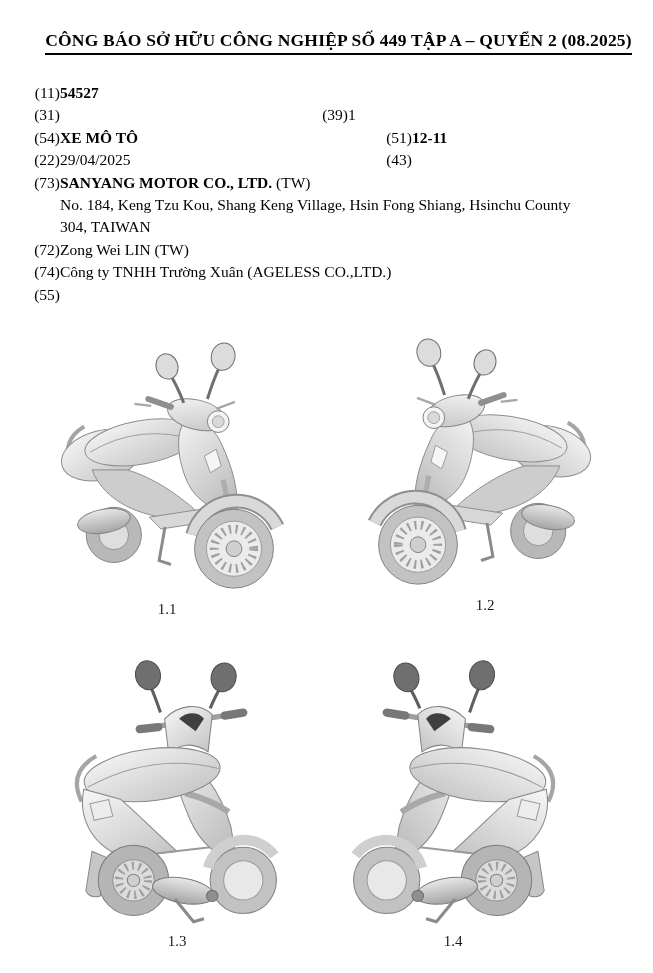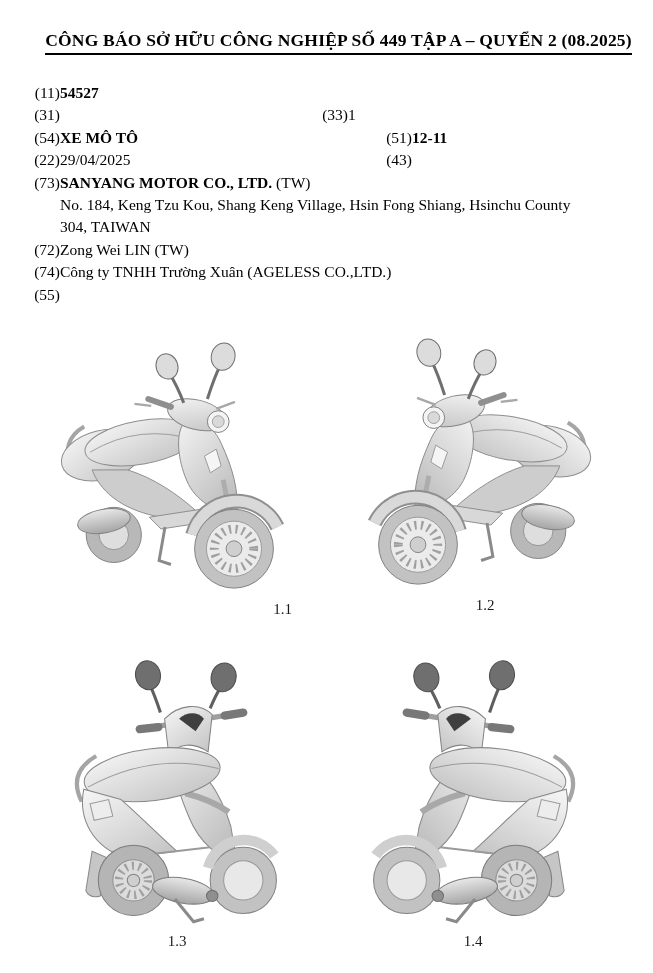--- a/index.html
+++ b/index.html
@@ -17,24 +17,24 @@
   }
   .fields{
     position:absolute;top:82px;left:8px;width:637px;font-size:15.5px;
   }
   .frow{display:grid;grid-template-columns:52px 288px 64px auto;line-height:22.4px;}
   .frow73{display:grid;grid-template-columns:52px auto;line-height:22.4px;}
   .code{white-space:nowrap;text-align:right;}
   .b{font-weight:bold;}
   .fig{position:absolute;text-align:center;}
   .fig .flabel{font-size:15px;line-height:18px;margin-top:4px;color:#1a1a1a;}
-  #fig1{left:42px;top:330px;width:250px;text-align:right;}
+  #fig1{left:42px;top:330px;width:250px;}
   #fig2{left:360px;top:326px;width:250px;}
   #fig3{left:52px;top:638px;width:250px;}
-  #fig4{left:348px;top:638px;width:250px;}
+  #fig4{left:328px;top:638px;width:250px;}
   .fig svg{display:block;margin:0 auto;}
   .defs-hidden{position:absolute;width:0;height:0;overflow:hidden;}
 </style>
 </head>
 <body>
 
 <svg class="defs-hidden" aria-hidden="true">
   <defs>
     <linearGradient id="gBody" x1="0" y1="0" x2="0.8" y2="1">
       <stop offset="0" stop-color="#f7f7f7"></stop>
@@ -122,21 +122,21 @@
 
   <div class="frow">
     <span class="code">(11)</span>
     <span class="b">54527</span>
     <span></span>
       <span></span>
   </div>
 
   <div class="frow">
     <span class="code">(31)</span>
-    <span class="code">(33)</span>
+    <span class="code">(39)</span>
     <span>1</span>
   </div>
 
   <div class="frow">
     <span class="code">(54)</span>
     <span class="b">XE MÔ TÔ</span>
     <span class="code">(51)</span>
     <span class="b">12-11</span>
   </div>
 

